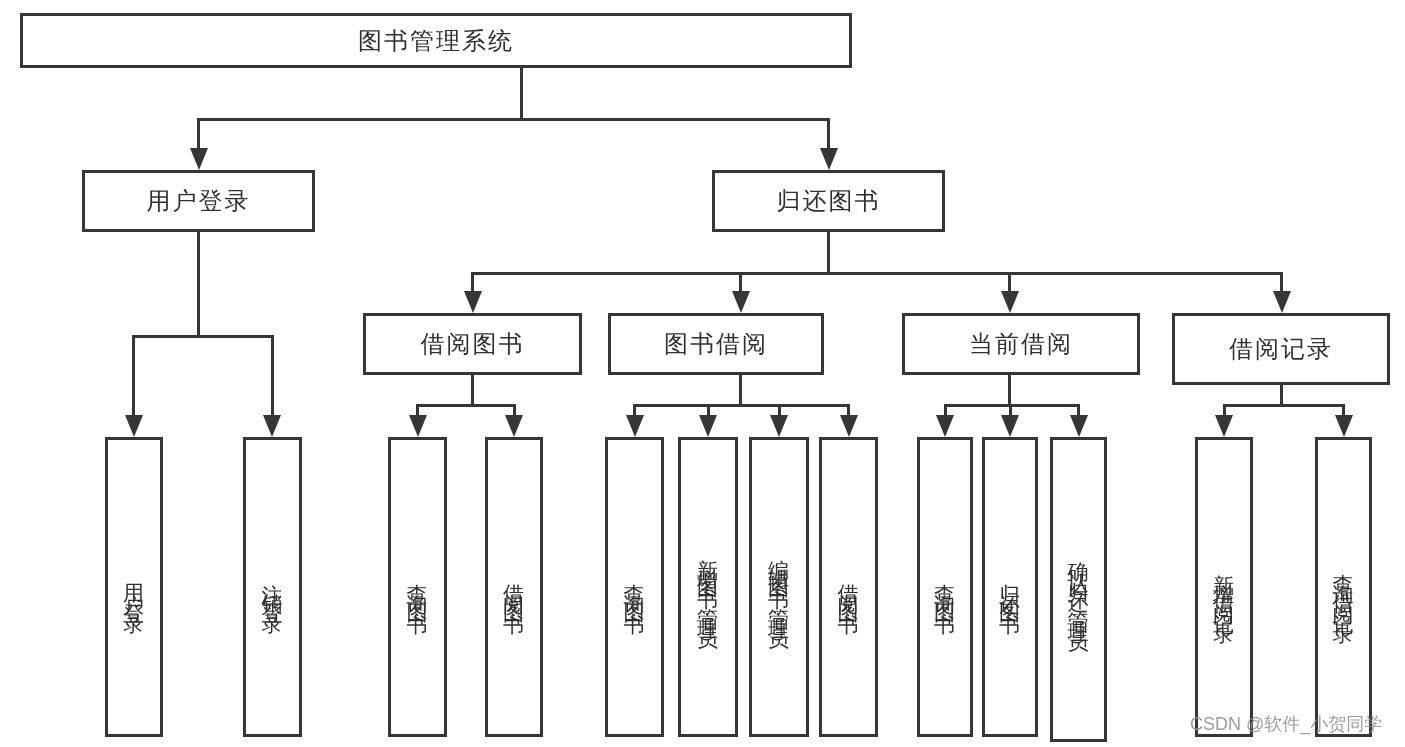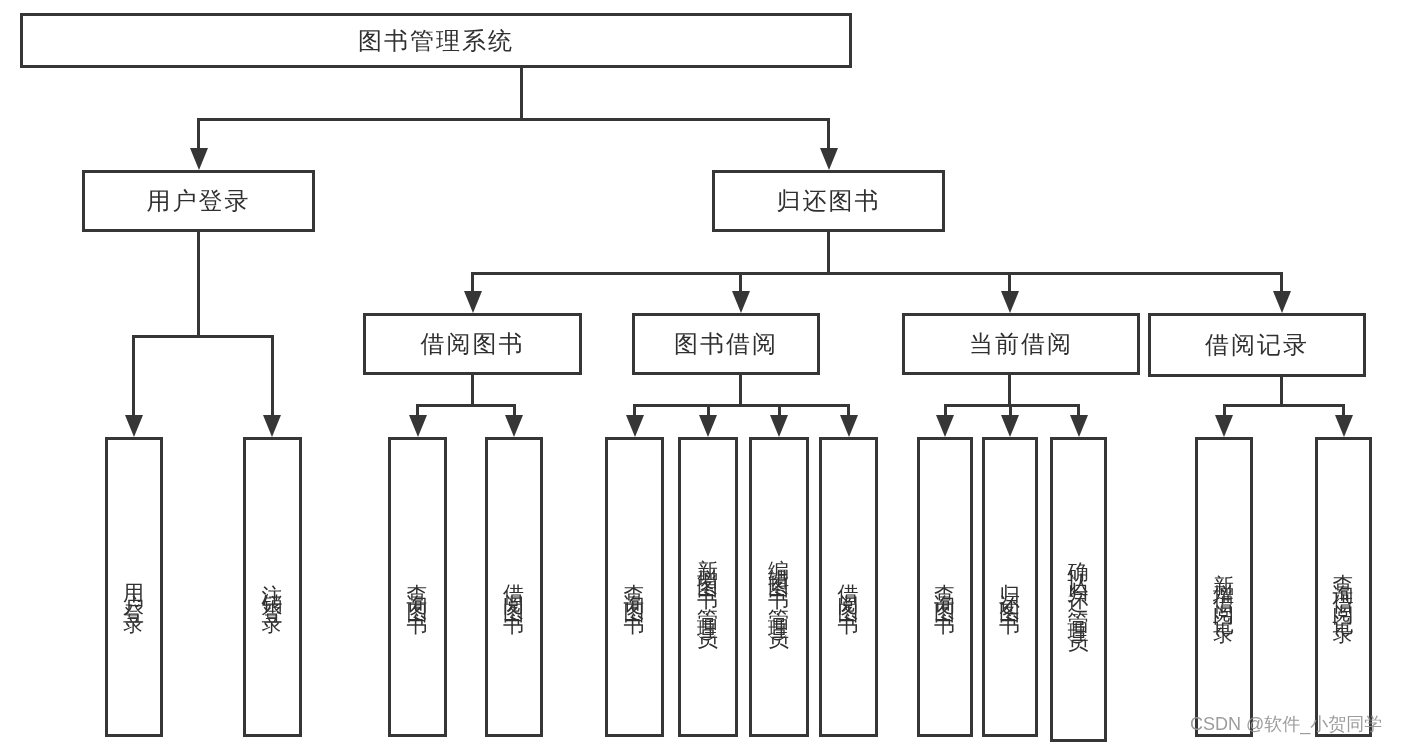--- a/index.html
+++ b/index.html
@@ -89,27 +89,27 @@
   <div class="node h" style="left:82px;top:170px;width:233px;height:62px">
     <span>用户登录</span>
   </div>
   <div class="node h" style="left:712px;top:170px;width:233px;height:62px">
     <span>归还图书</span>
   </div>
 
   <div class="node h" style="left:363px;top:313px;width:219px;height:62px">
     <span>借阅图书</span>
   </div>
-  <div class="node h" style="left:632px;top:313px;width:188px;height:62px">
+  <div class="node h" style="left:608px;top:313px;width:216px;height:62px">
     <span>图书借阅</span>
   </div>
   <div class="node h" style="left:902px;top:313px;width:238px;height:62px">
     <span>当前借阅</span>
   </div>
-  <div class="node h" style="left:1148px;top:313px;width:218px;height:64px">
+  <div class="node h" style="left:1172px;top:313px;width:218px;height:72px">
     <span>借阅记录</span>
   </div>
 
   <div class="node v" style="left:105px;top:437px;width:58px;height:300px">
     <span>用户登录</span>
   </div>
   <div class="node v" style="left:243px;top:437px;width:59px;height:300px">
     <span>注销登录</span>
   </div>
 

